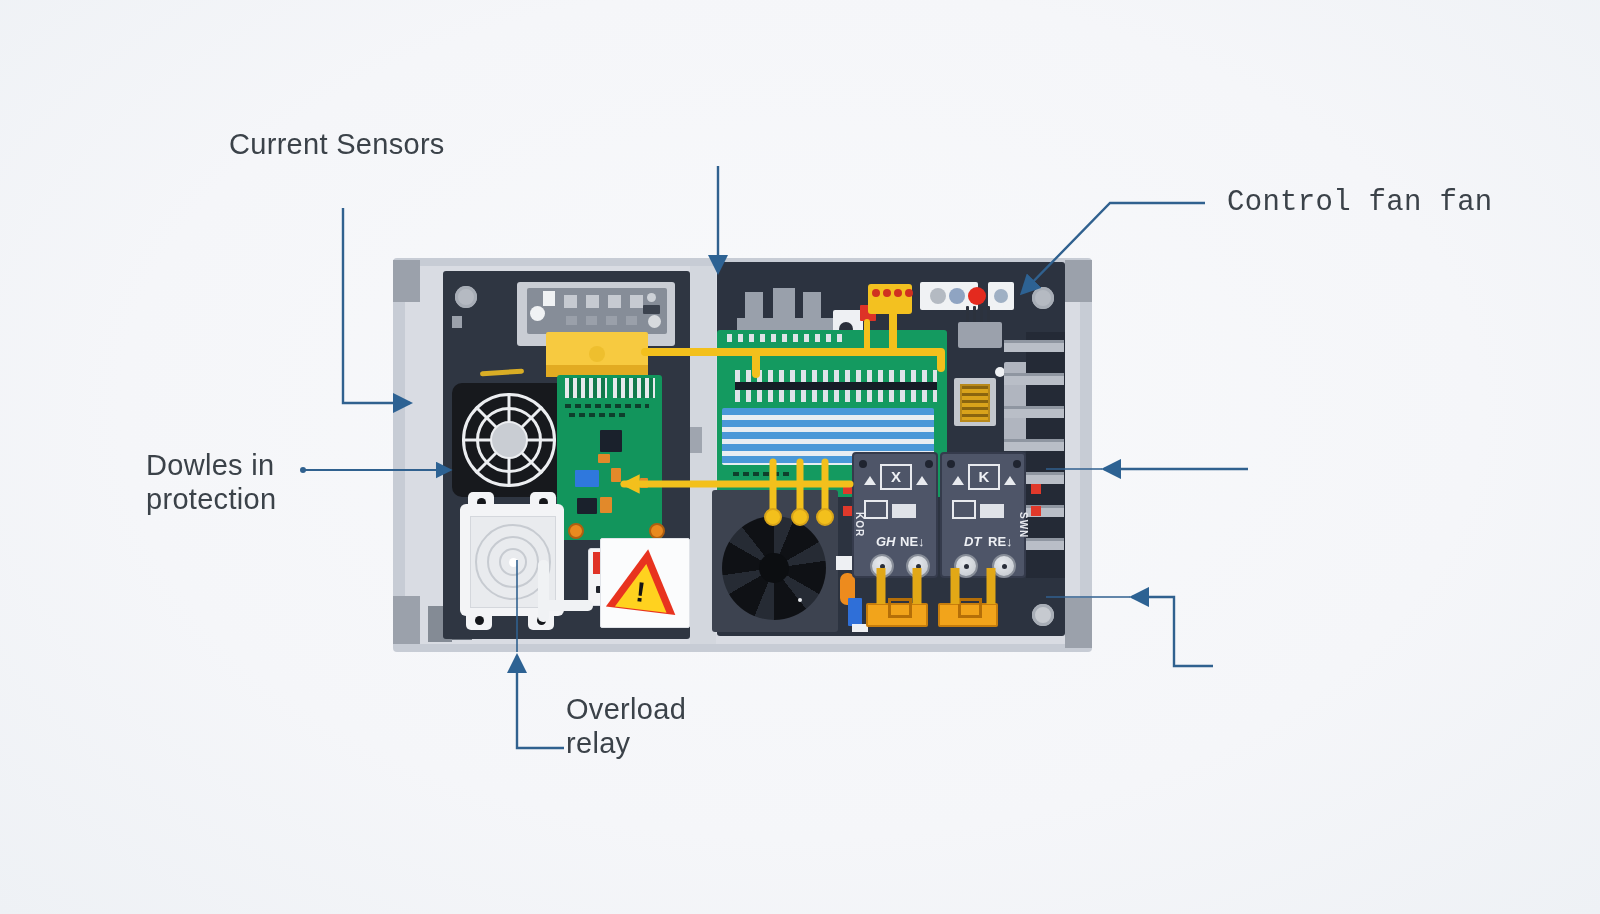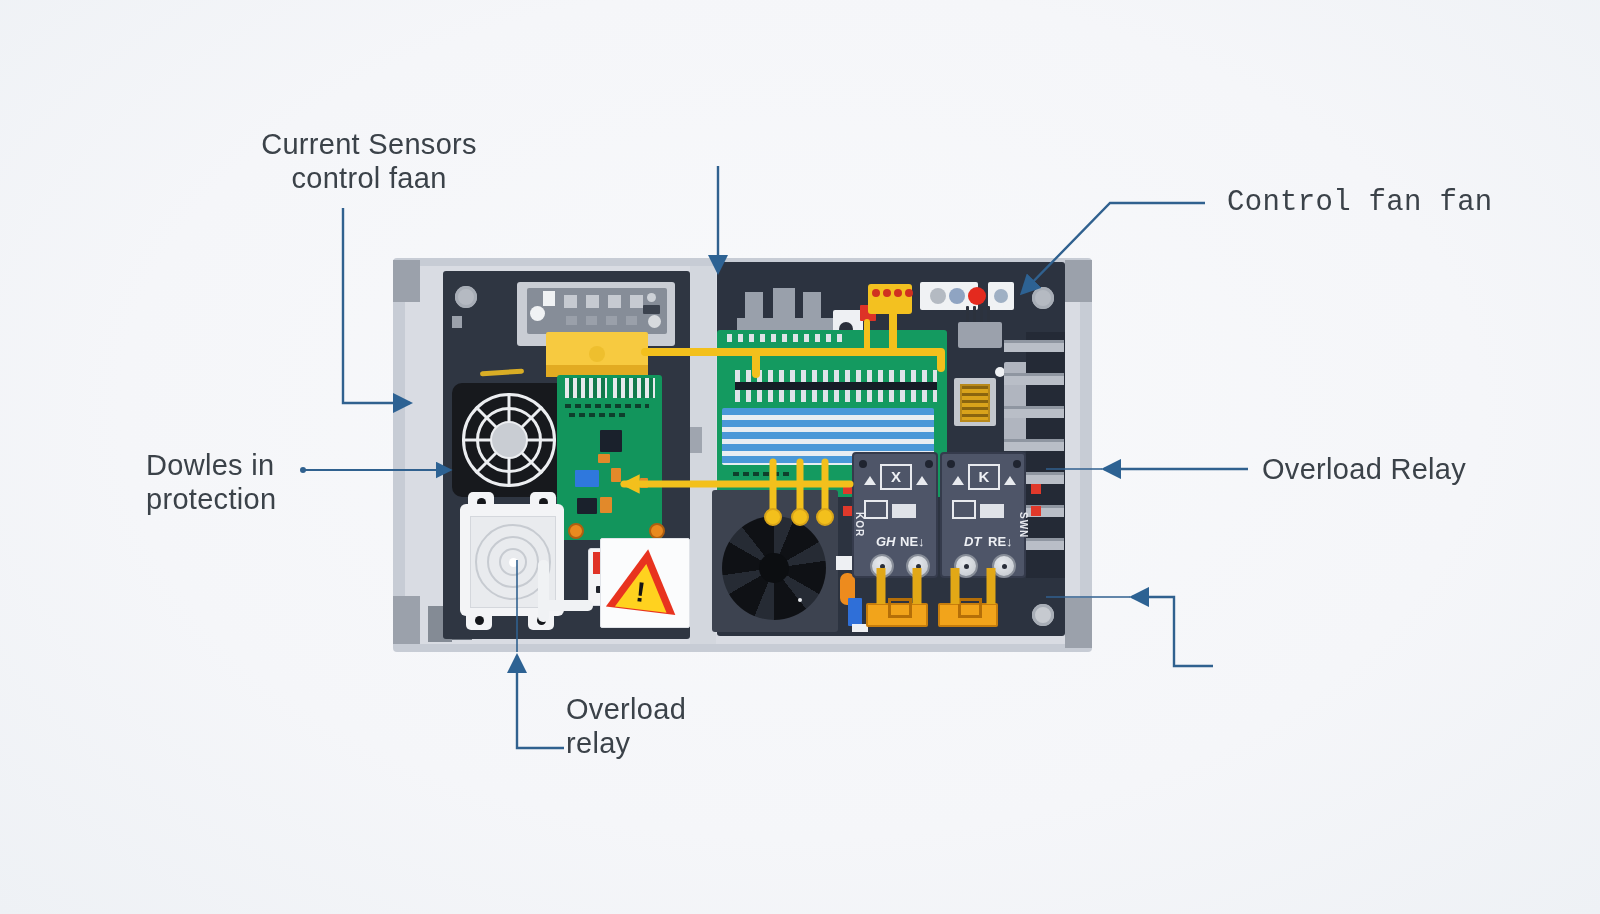--- a/index.html
+++ b/index.html
@@ -1,21 +1,21 @@
 <!DOCTYPE html>
 <html><head>
 <meta charset="utf-8">
 <style>
   html,body{margin:0;padding:0;background:#eef0f4;}
   #canvas{position:relative;width:1600px;height:914px;overflow:hidden;
           background:radial-gradient(ellipse at 50% 45%, #f8f9fb 0%, #f5f6f9 60%, #eef1f5 100%);
           font-family:"Liberation Sans", sans-serif;}
   .abs{position:absolute;}
   .lbl{position:absolute;font-size:29px;line-height:34px;color:#3b4249;letter-spacing:.3px;white-space:nowrap;}
-  .lbl.center{text-align:center;}
+  .lbl.center{text-align:left;}
   
   #device{position:absolute;left:393px;top:258px;width:699px;height:394px;}
   .frame{position:absolute;left:0;top:0;width:699px;height:394px;background:#c7ccd5;border-radius:4px;}
   .frame-in{position:absolute;left:12px;top:8px;width:675px;height:378px;background:#d9dce3;border-radius:2px;}
   .tab{position:absolute;background:#9ba1ab;}
   .panel{position:absolute;background:#2f3642;border-radius:3px;}
   .screw{position:absolute;border-radius:50%;background:#b5bac2;box-shadow:inset 0 0 0 3px #a7adb6;}
   
   .disp{position:absolute;background:#c9cdd4;border-radius:3px;}
   .disp-in{position:absolute;background:#868d98;border-radius:2px;}
@@ -322,24 +322,22 @@
     <g stroke="#30618f" fill="none" stroke-width="1.6">
       <path d="M 1102,469 H 1046"></path>
       <path d="M 1130,597 H 1046"></path>
       <path d="M 517,652 V 560"></path>
     </g>
     <circle cx="303" cy="470" r="3" fill="#30618f"></circle>
   </svg>
 
   <div class="lbl center" style="left:229px;top:127px;width:280px;">
     <div>Current Sensors</div>
-    <div>control faan</div>
   </div>
   <div class="lbl" style="left:1227px;top:186px;font-family:Liberation Mono, monospace;">Control fan fan</div>
-  <div class="lbl" style="left:1262px;top:452px;">Overload Relay</div>
   <div class="lbl" style="left:566px;top:692px;">
     <div>Overload</div>
     <div>relay</div>
   </div>
   <div class="lbl" style="left:146px;top:448px;">
     <div>Dowles in</div>
     <div>protection</div>
   </div>
 
 </div>

